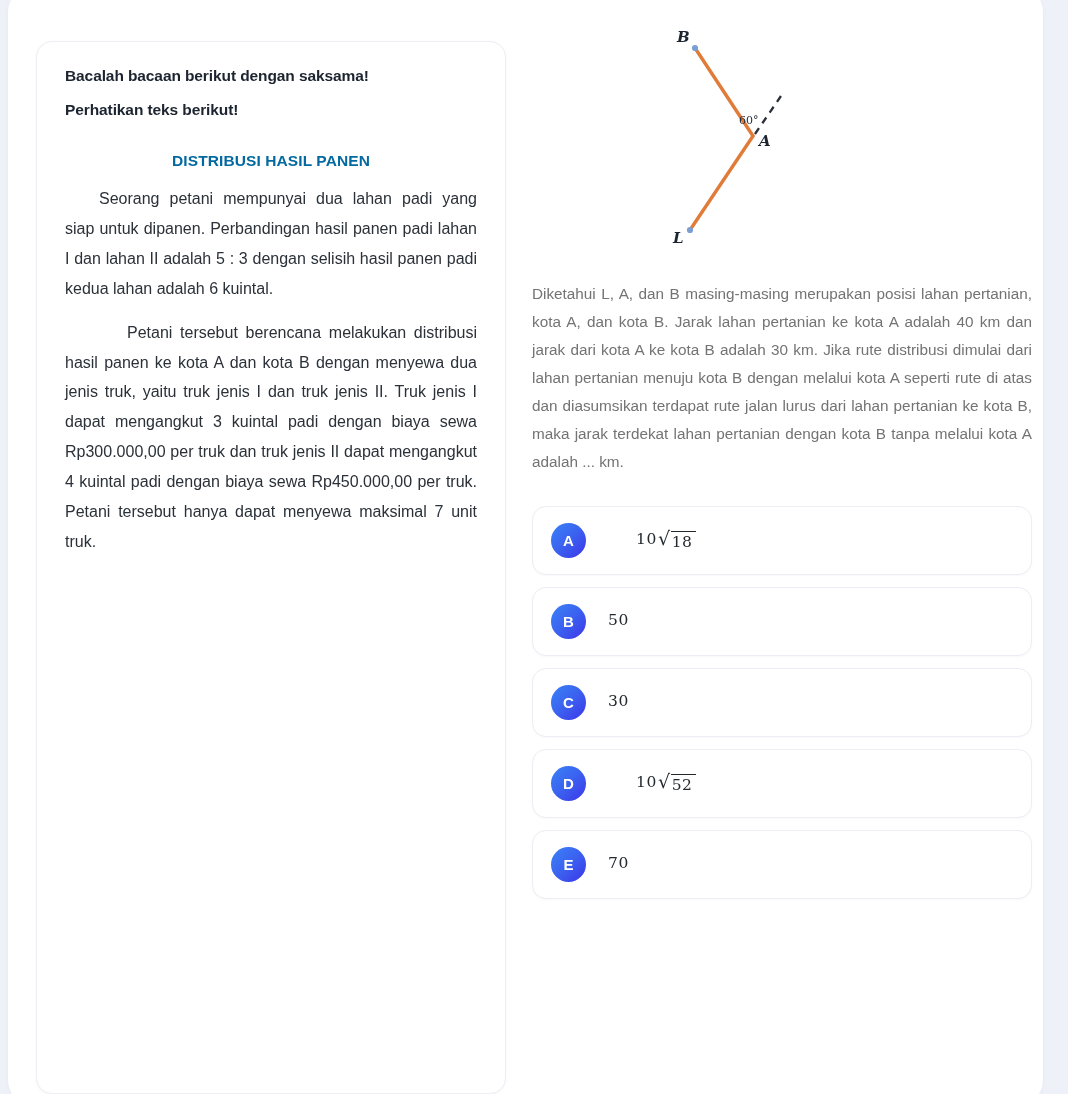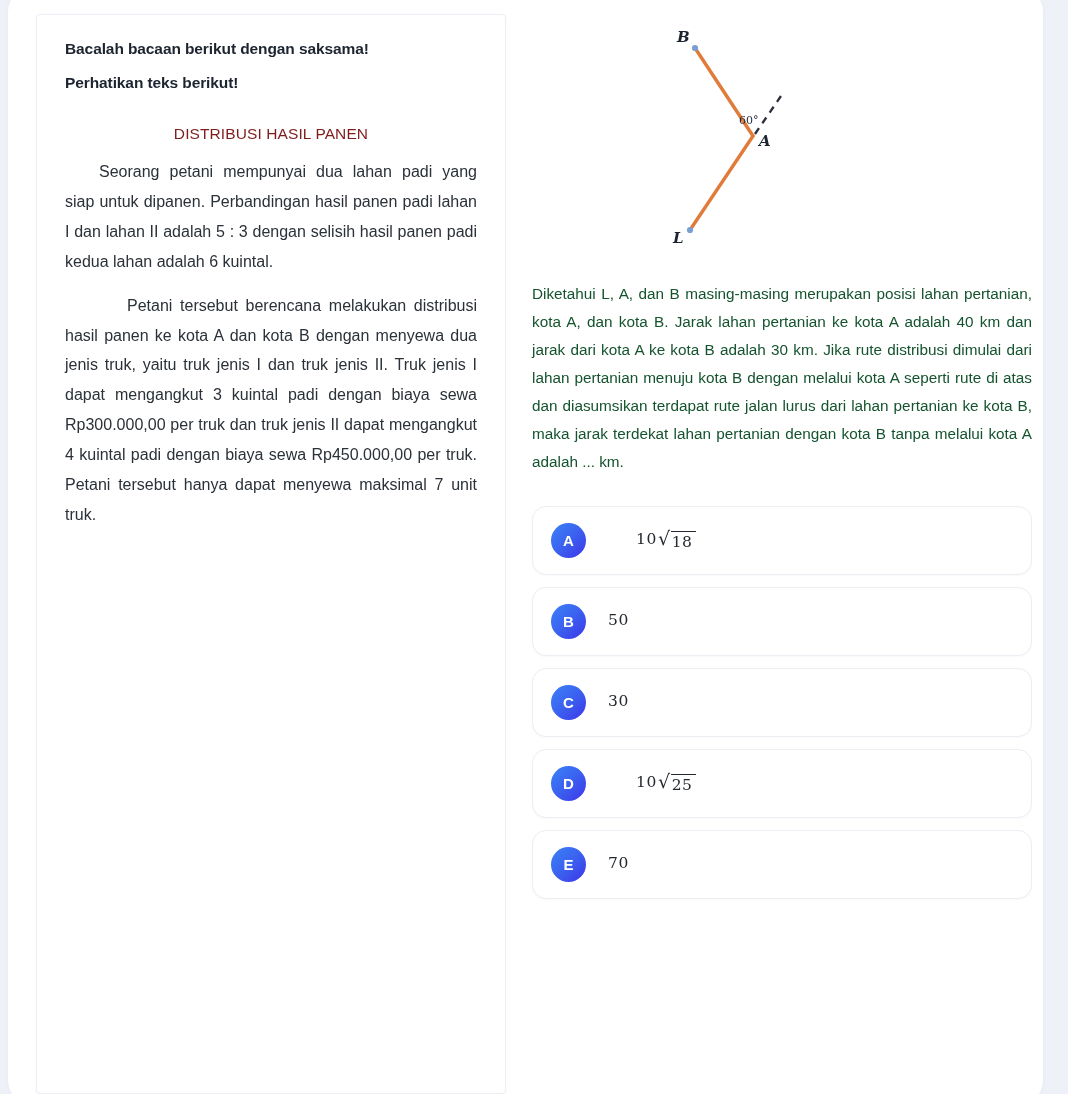--- a/index.html
+++ b/index.html
@@ -36,42 +36,43 @@
     gap: 12px;
   }
 
   
   .reading-card {
     position: relative;
     width: 470px;
     flex: 0 0 470px;
     background: #ffffff;
     border: 1px solid #eceef5;
-    border-radius: 4px;
+    border-radius: 16px;
     box-shadow: 0 1px 3px rgba(70, 80, 120, 0.045);
     padding: 22px 28px 28px 28px;
     box-sizing: border-box;
     overflow: hidden;
+    margin-top: 27px;
   }
 
   .prompt-line {
     font-size: 15.5px;
     font-weight: bold;
     color: #1c2430;
     letter-spacing: -0.1px;
     margin: 0 0 10px 0;
     line-height: 1.55;
   }
   .prompt-line.second { margin-bottom: 30px; }
 
   .passage-title {
     text-align: center;
     font-size: 15.5px;
-    font-weight: normal;
-    color: #7f1d1d;
+    font-weight: bold;
+    color: #0369a1;
     margin: 0 0 14px 0;
     letter-spacing: 0.1px;
   }
 
   .passage-para {
     font-size: 16px;
     line-height: 1.87;
     color: #2b3138;
     text-align: justify;
     margin: 0 0 14px 0;
@@ -102,21 +103,21 @@
   .figure-wrap {
     position: relative;
     height: 262px;
     margin-top: 4px;
   }
   .figure-wrap svg { display: block; margin: 0 auto; }
 
   .question-text {
     font-size: 15.3px;
     line-height: 1.83;
-    color: #14532d;
+    color: #737373;
     text-align: justify;
     margin: 0 0 6px 0;
     padding: 0 6px 0 0;
   }
 
   .options {
     margin-top: 24px;
     display: flex;
     flex-direction: column;
     gap: 12px;
@@ -237,21 +238,21 @@
           <div class="option-badge">C</div>
           <div class="option-value">30</div>
         </div>
 
         <div class="option-card">
           <div class="option-badge">D</div>
           <div class="option-value">
             <span class="radical">
               <span class="coef">10</span>
               <span class="sign">√</span>
-              <span class="rad-body">25</span>
+              <span class="rad-body">52</span>
             </span>
           </div>
         </div>
 
         <div class="option-card">
           <div class="option-badge">E</div>
           <div class="option-value">70</div>
         </div>
 
       </div>

